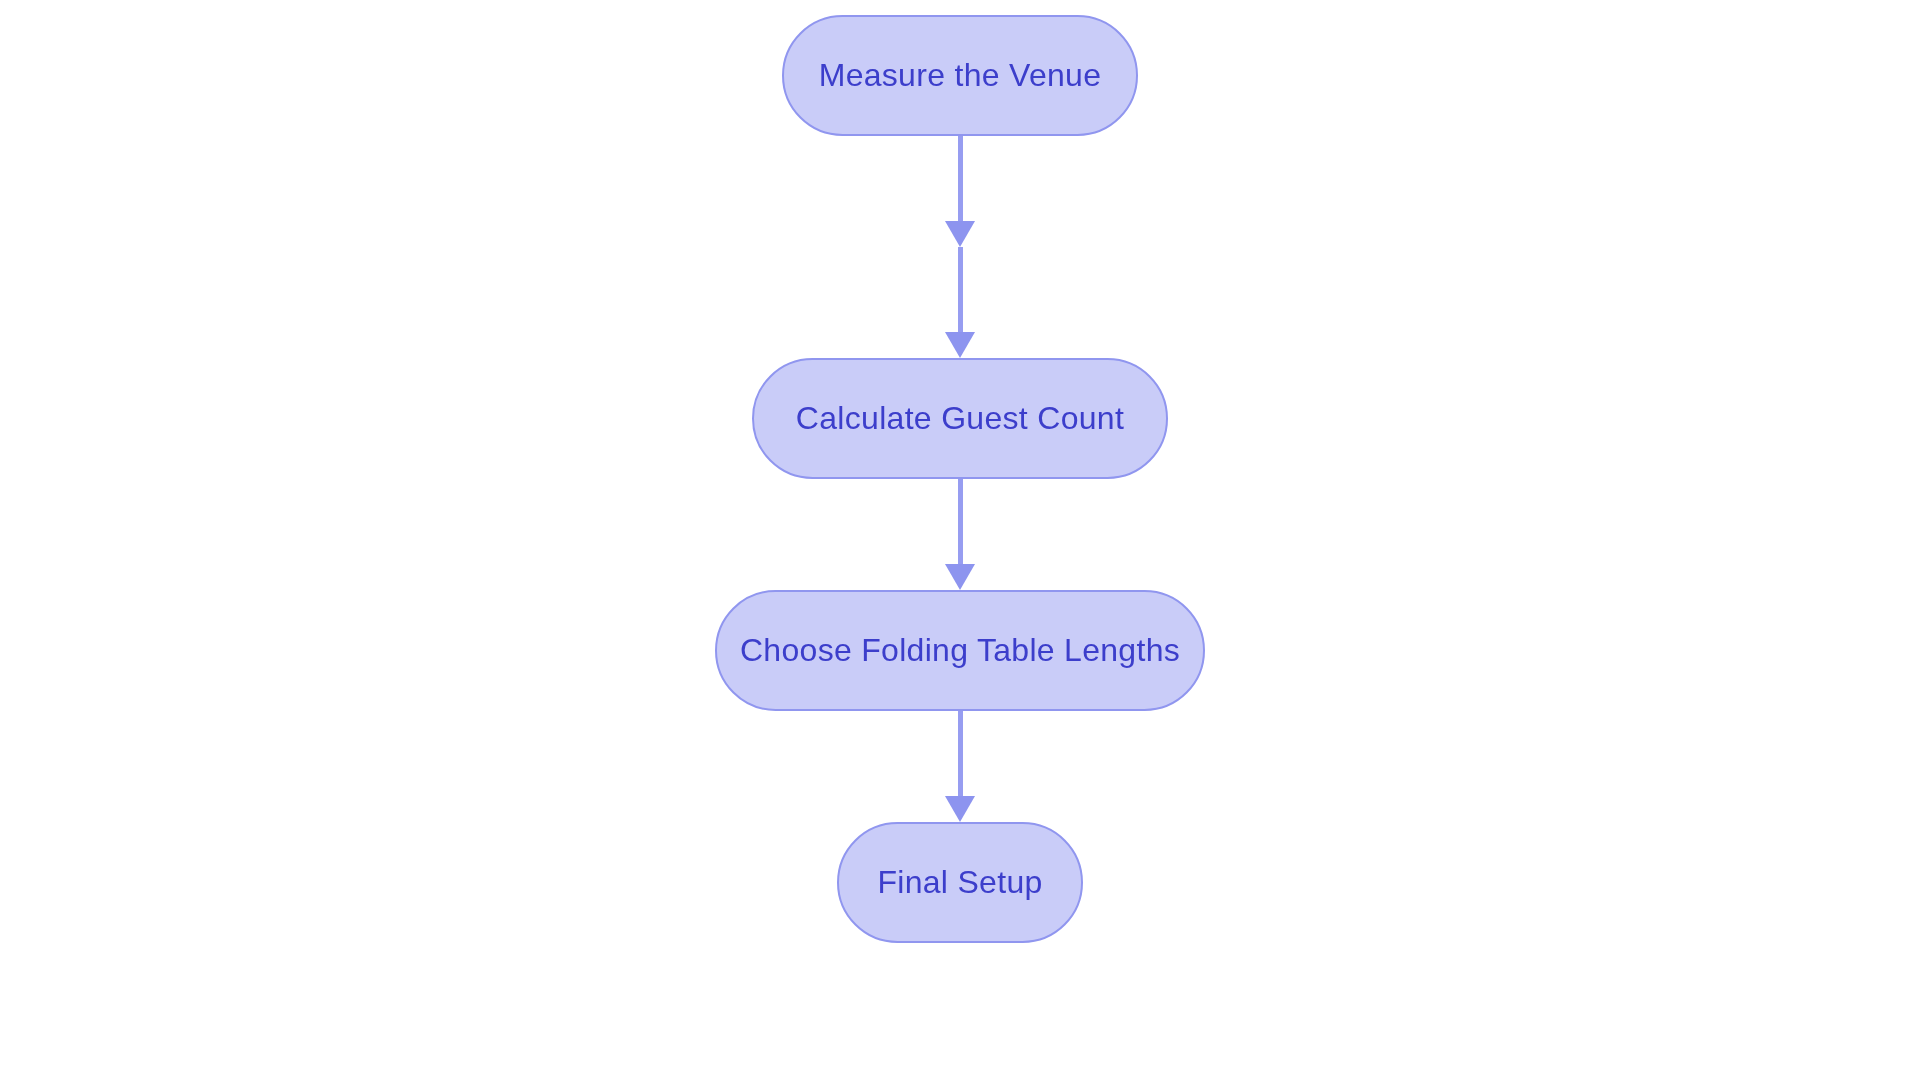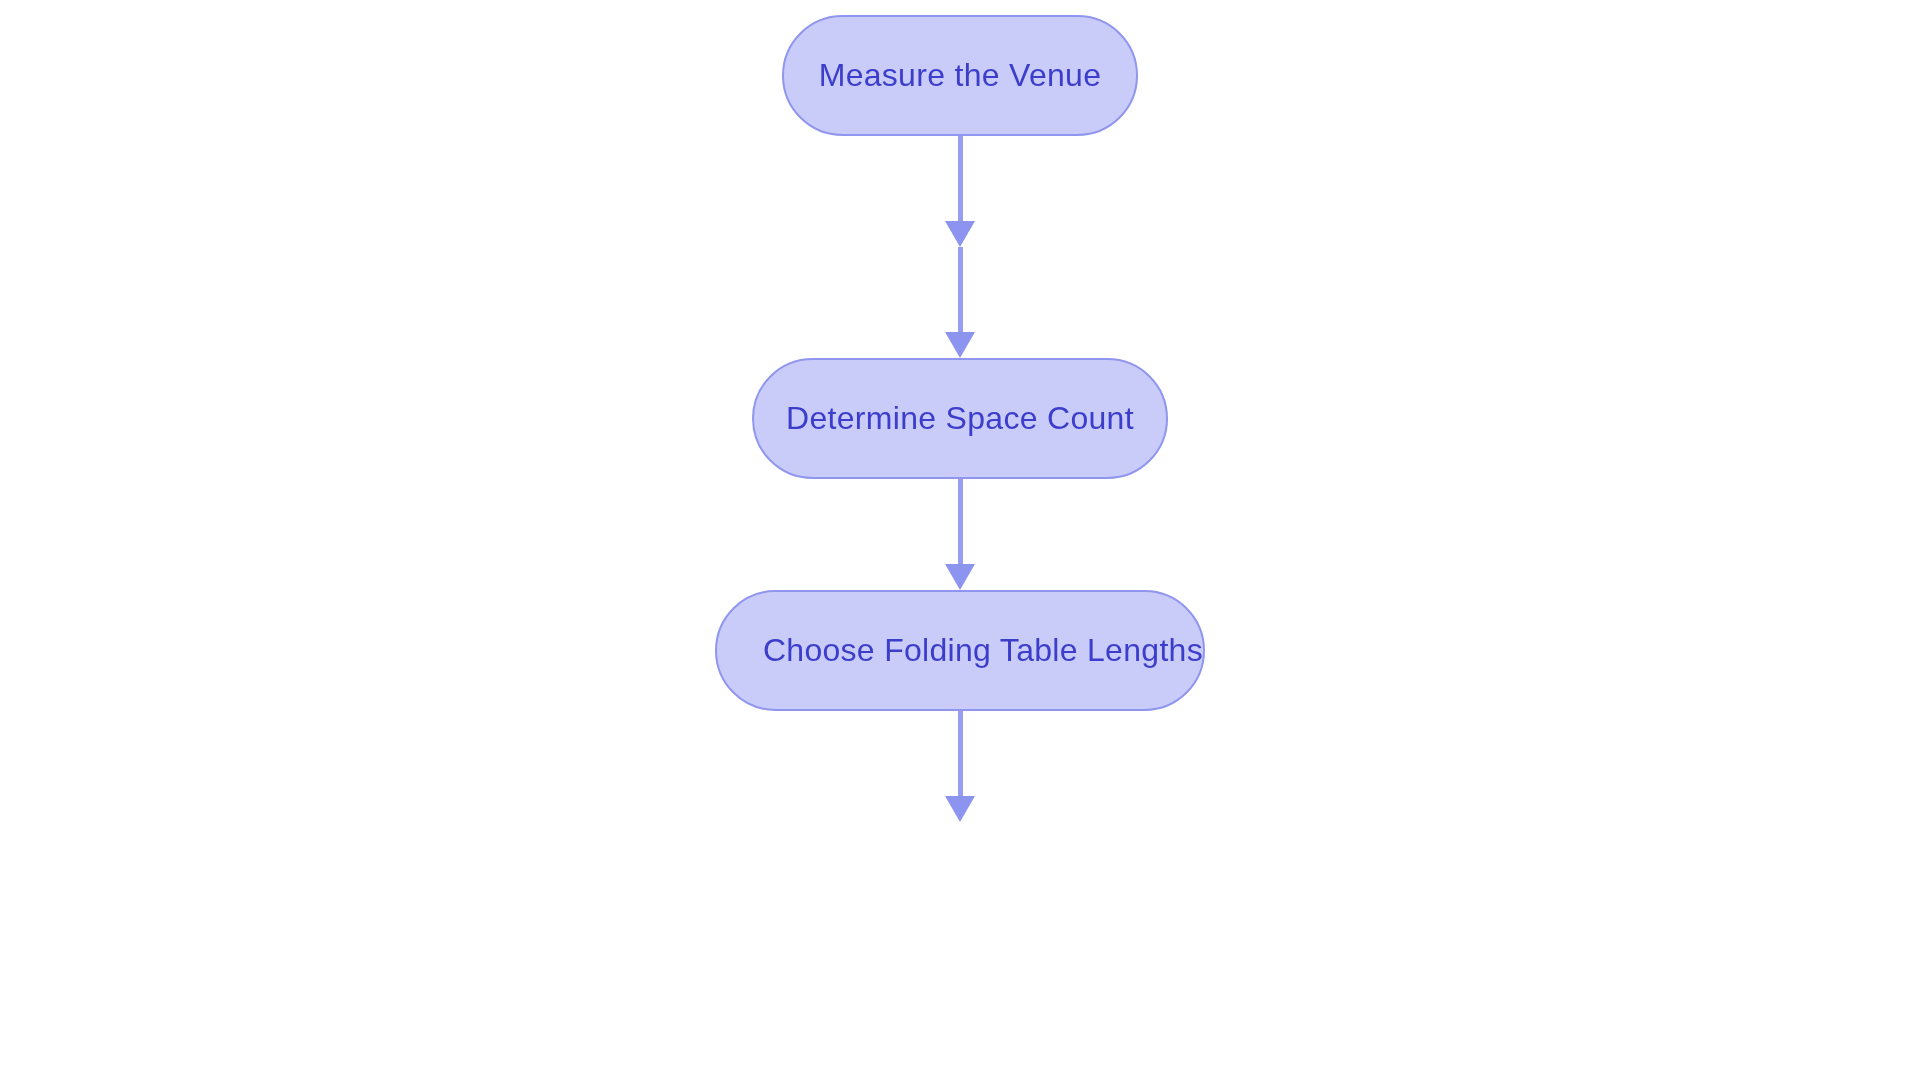--- a/index.html
+++ b/index.html
@@ -42,21 +42,21 @@
     color: var(--node-text);
     font-size: 32px;
     font-weight: 400;
     letter-spacing: 0.3px;
     white-space: nowrap;
   }
   
   .node-0 { width: 356px; }
   .node-1 { width: 446px; }
   .node-2 { width: 416px; }
-  .node-3 { width: 490px; justify-content: flex-end; }
+  .node-3 { width: 490px; }
   .node-4 { width: 246px; }
 
   .connector {
     height: 111px;
     flex: 0 0 auto;
     display: flex;
     flex-direction: column;
     align-items: center;
   }
   .connector .line {
@@ -86,31 +86,34 @@
     <div class="head"></div>
   </div>
 
 
   <div class="connector">
     <div class="line"></div>
     <div class="head"></div>
   </div>
 
   <div class="node node-2">
-    <span class="node-label">Determine Space Count</span>
+    <span class="node-label">Calculate Guest Count</span>
   </div>
 
   <div class="connector">
     <div class="line"></div>
     <div class="head"></div>
   </div>
 
   <div class="node node-3">
     <span class="node-label">Choose Folding Table Lengths</span>
   </div>
 
   <div class="connector">
     <div class="line"></div>
     <div class="head"></div>
   </div>
 
+  <div class="node node-4">
+    <span class="node-label">Final Setup</span>
+  </div>
 
 </div>
 
 </body></html>

